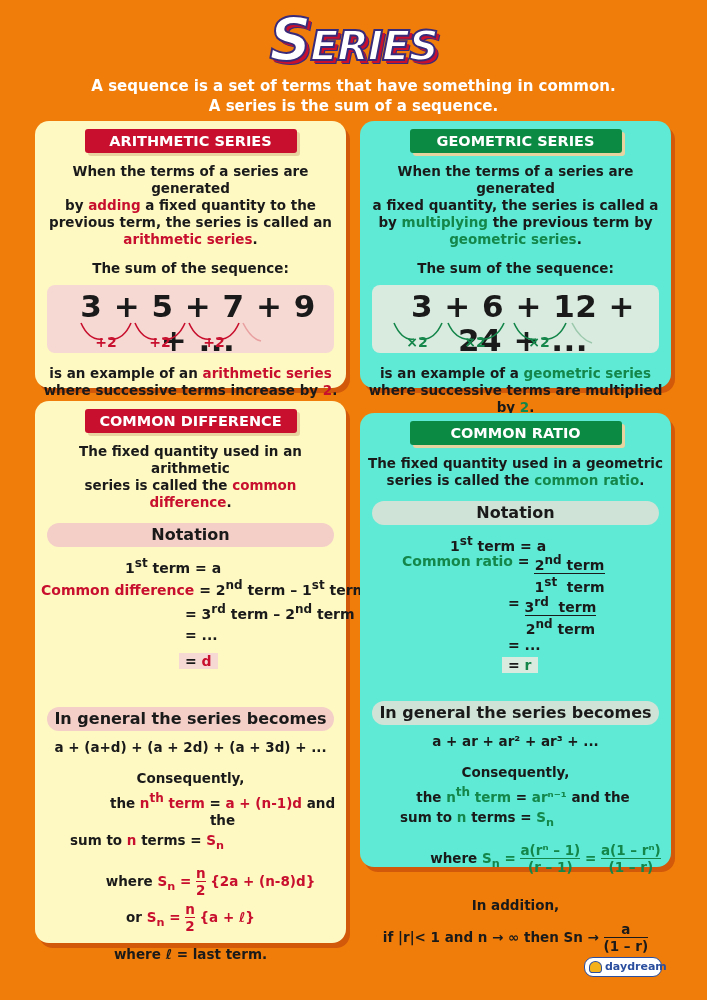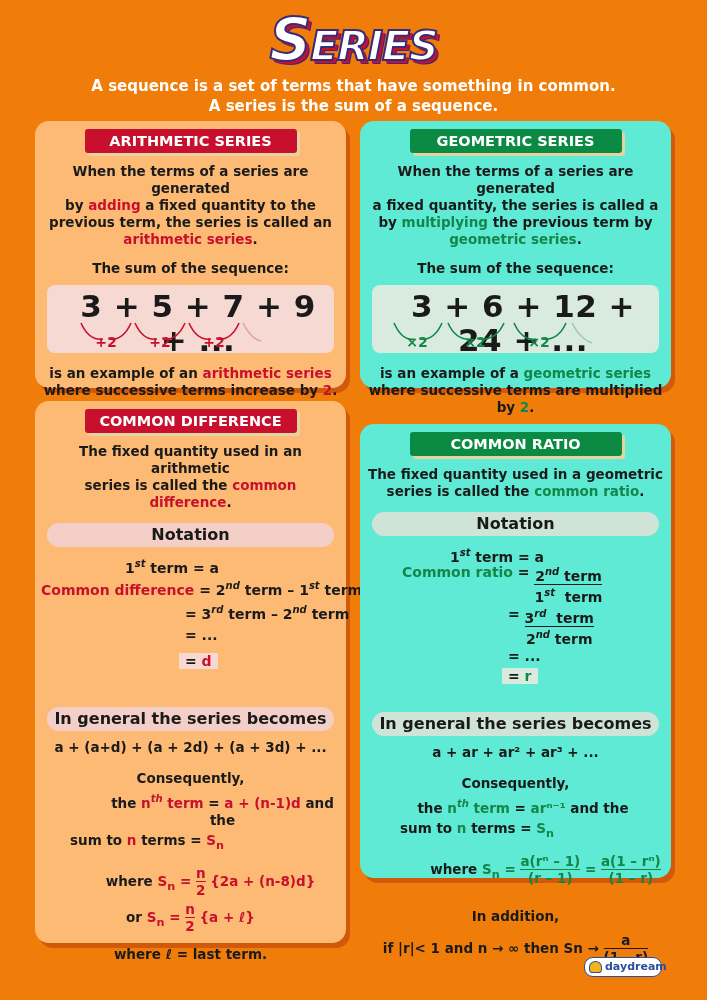--- a/index.html
+++ b/index.html
@@ -28,26 +28,26 @@
     font-size: 15px; line-height: 20px;
   }
   .card {
     position: absolute;
     border-radius: 14px;
     box-shadow: 4px 5px 0 #d2580a;
     text-align: center;
     font-weight: bold;
     font-size: 13.5px; line-height: 17px;
   }
-  .card.red { background: #fdba74; }
+  .card.red { background: #fef9c3; }
   .card.green { background: #5eead4; }
   .c1 { left: 35px; top: 121px; width: 311px; height: 267px; }
   .c2 { left: 360px; top: 121px; width: 311px; height: 267px; }
   .c3 { left: 35px; top: 401px; width: 311px; height: 542px; }
-  .c4 { left: 360px; top: 424px; width: 311px; height: 454px; }
+  .c4 { left: 360px; top: 413px; width: 311px; height: 454px; }
 
   .banner {
     display: inline-block; margin-top: 8px;
     width: 212px; height: 24px; line-height: 24px;
     color: #fff; font-size: 14.5px; font-weight: bold;
     border-radius: 3px;
     box-shadow: 3px 3px 0 #e6d3a0;
   }
   .banner.red { background: #c8102e; }
   .banner.green { background: #0b8a44; }
@@ -71,21 +71,21 @@
 
   .pill {
     margin: 12px 12px 0 12px; height: 24px; line-height: 24px;
     border-radius: 12px; font-size: 16px;
   }
   .red .pill { background: #f4cfc8; }
   .green .pill { background: #cfe3d6; }
 
   .nota { position: relative; height: 150px; margin-top: 8px; font-size: 14px; }
   .nl { position: absolute; white-space: nowrap; }
-  sup { font-size: 10px; vertical-align: 6px; font-style: italic; }
+  sup { font-size: 12px; vertical-align: 6px; }
   .frac { display: inline-block; vertical-align: middle; text-align: center; }
   .frac .num { display: block; border-bottom: 1.5px solid currentColor; line-height: 15px; }
   .frac .den { display: block; line-height: 16px; }
   .eqbox { padding: 0 6px; }
   .red .eqbox { background: #f6d9d3; }
   .green .eqbox { background: #d9ebdf; }
 
   .gen { position: relative; font-size: 13.5px; }
   .logo {
     position: absolute; left: 584px; top: 957px; width: 78px; height: 20px;

